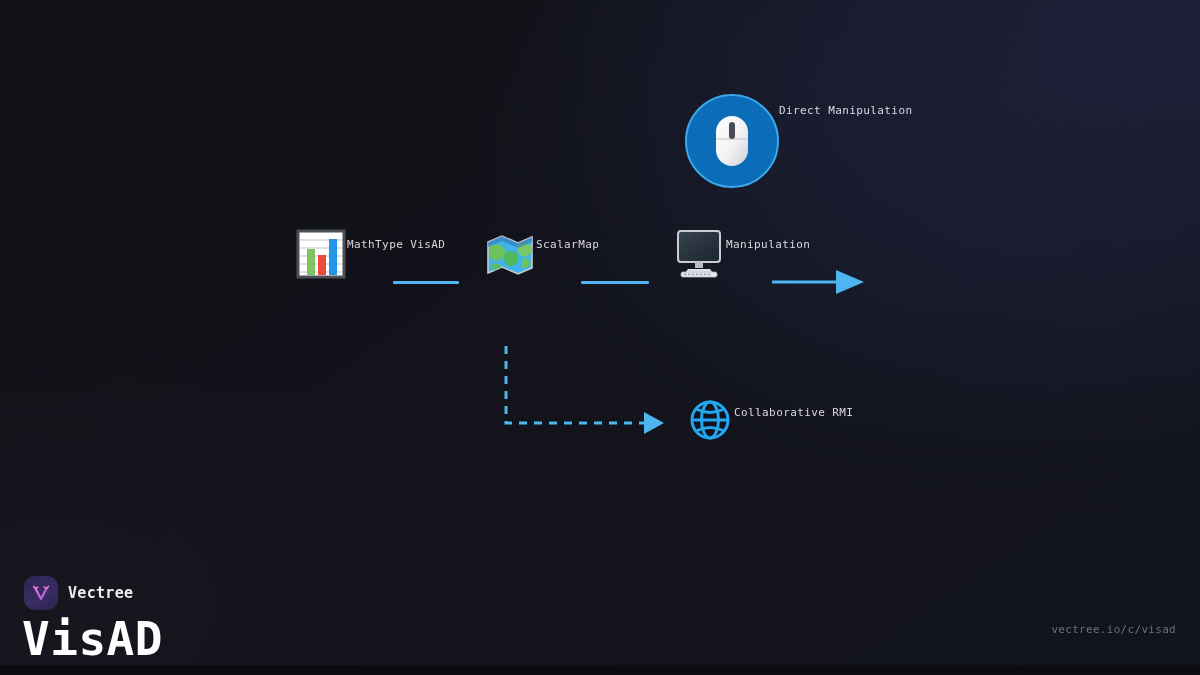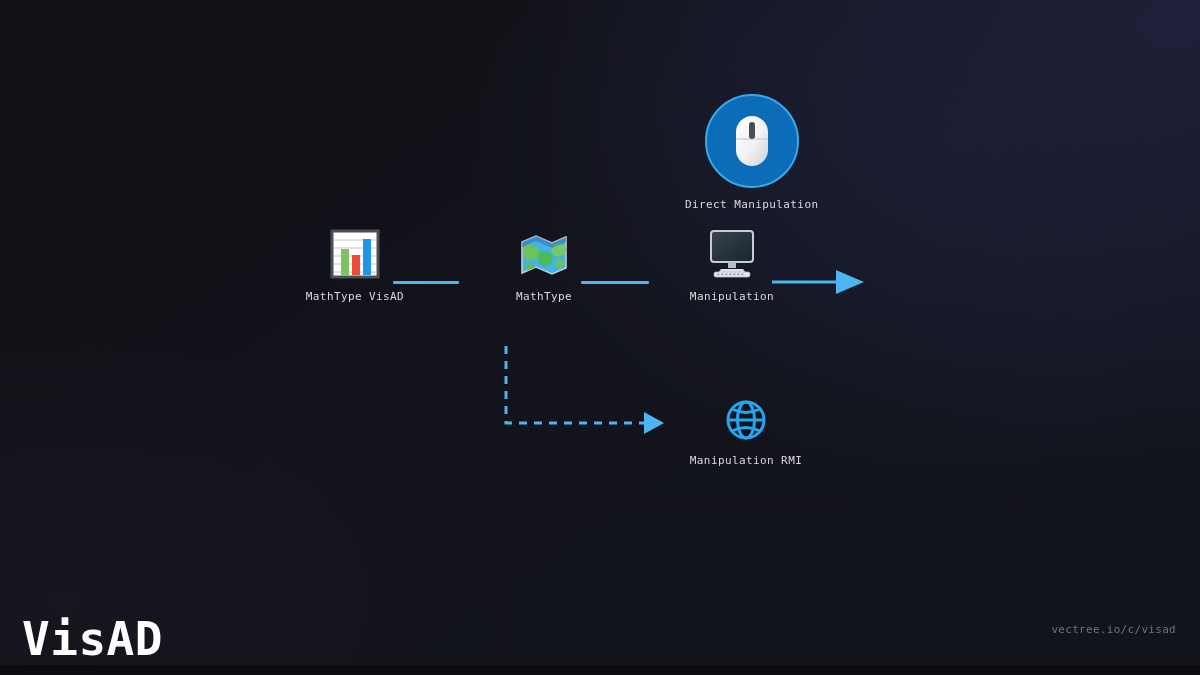--- a/index.html
+++ b/index.html
@@ -20,21 +20,21 @@
       linear-gradient(145deg, #101015 0%, #12131b 45%, #14162095 100%),
       #0f1015;
     overflow:hidden;
   }
   .bottom-strip{
     position:absolute; left:0; bottom:0; width:1200px; height:10px;
     background:#0c0c11;
   }
 
   
-  .node { position:absolute; display:flex; flex-direction:column; align-items:center; }
+  .node { position:absolute; display:flex; flex-direction:row; }
   .node-label {
     margin-top:10px;
     font-family:"DejaVu Sans Mono", monospace;
     font-size:11px;
     letter-spacing:.4px;
     color:#d9d9de;
     white-space:nowrap;
   }
   .glyph { display:flex; align-items:center; justify-content:center; }
 
@@ -152,21 +152,21 @@
         <g clip-path="url(#mapclip)">
           <path d="M6,18 q7,-4 13,1 q5,4 1,9 q-4,6 -11,4 q-5,-2 -3,-14 Z" fill="#6cc35e"></path>
           <path d="M20,26 q6,-5 12,-1 q4,3 2,8 q-3,6 -9,5 q-6,-2 -5,-12 Z" fill="#4fb85a"></path>
           <path d="M35,16 q8,-3 12,2 q3,5 -2,9 q-6,4 -10,-1 q-3,-5 0,-10 Z" fill="#77c96a"></path>
           <path d="M8,36 q6,-2 9,2 q2,4 -3,6 q-6,1 -6,-8 Z" fill="#5cbc5f"></path>
           <path d="M40,30 q6,0 6,5 q0,5 -6,5 q-5,-1 0,-10 Z" fill="#6cc35e"></path>
           <path d="M4,10 L18,4 L34,11 L48,5 L48,14 L34,20 L18,13 L4,19 Z" fill="#2f6fb5" opacity="0.55"></path>
         </g>
       </svg>
     </span>
-    <div class="node-label">MathType</div>
+    <div class="node-label">ScalarMap</div>
   </div>
 
   <div class="node" style="left:672px; top:228px; width:120px;">
     <span class="glyph">
       <svg width="54" height="52" viewBox="0 0 54 52">
         <defs>
           <linearGradient id="scr" x1="0" y1="0" x2="1" y2="1">
             <stop offset="0%" stop-color="#3a4450"></stop>
             <stop offset="60%" stop-color="#25303a"></stop>
             <stop offset="100%" stop-color="#1c2630"></stop>
@@ -195,22 +195,38 @@
       <svg width="48" height="48" viewBox="0 0 48 48">
         <g stroke="#22a7f0" stroke-width="3" fill="none">
           <circle cx="24" cy="24" r="18"></circle>
           <ellipse cx="24" cy="24" rx="8.5" ry="18"></ellipse>
           <line x1="6" y1="24" x2="42" y2="24"></line>
           <path d="M10,13 q14,7 28,0"></path>
           <path d="M10,35 q14,-7 28,0"></path>
         </g>
       </svg>
     </span>
-    <div class="node-label">Manipulation RMI</div>
-  </div>
-
+    <div class="node-label">Collaborative RMI</div>
+  </div>
+
+  <div class="brand-row">
+    <div class="brand-mark">
+      <svg width="20" height="20" viewBox="0 0 20 20">
+        <defs>
+          <linearGradient id="vg" x1="0" y1="0" x2="1" y2="1">
+            <stop offset="0%" stop-color="#f07ce8"></stop>
+            <stop offset="100%" stop-color="#a855d8"></stop>
+          </linearGradient>
+        </defs>
+        <path d="M4.5,5.5 L10,16 L15.5,5.5" stroke="url(#vg)" stroke-width="2.1" fill="none" stroke-linecap="round" stroke-linejoin="round"></path>
+        <path d="M4.5,5.5 L2.6,3.4 M4.5,5.5 L6.9,4.1" stroke="#f07ce8" stroke-width="1.5" stroke-linecap="round"></path>
+        <path d="M15.5,5.5 L17.4,3.4 M15.5,5.5 L13.1,4.1" stroke="#f07ce8" stroke-width="1.5" stroke-linecap="round"></path>
+      </svg>
+    </div>
+    <span class="brand-name">Vectree</span>
+  </div>
 
   <div class="page-title">VisAD</div>
 
   <div class="footer-url">vectree.io/c/visad</div>
 
   <div class="bottom-strip"></div>
 </div>
 
 </body></html>

